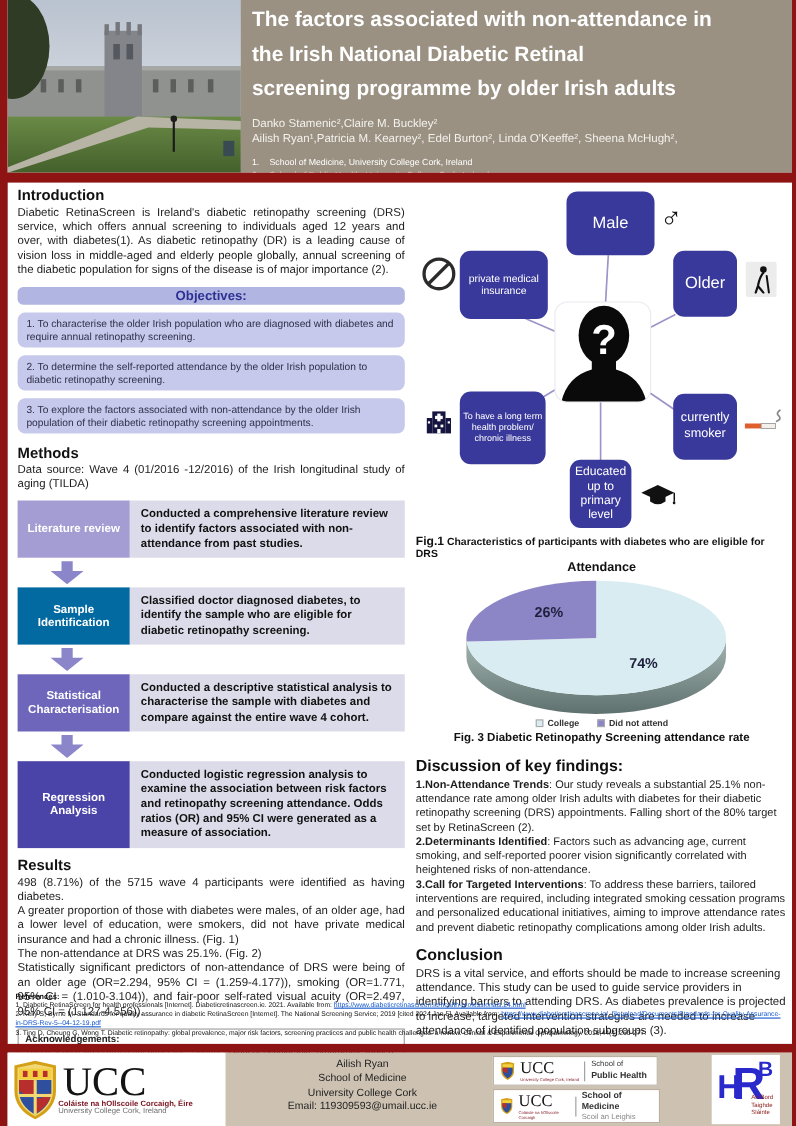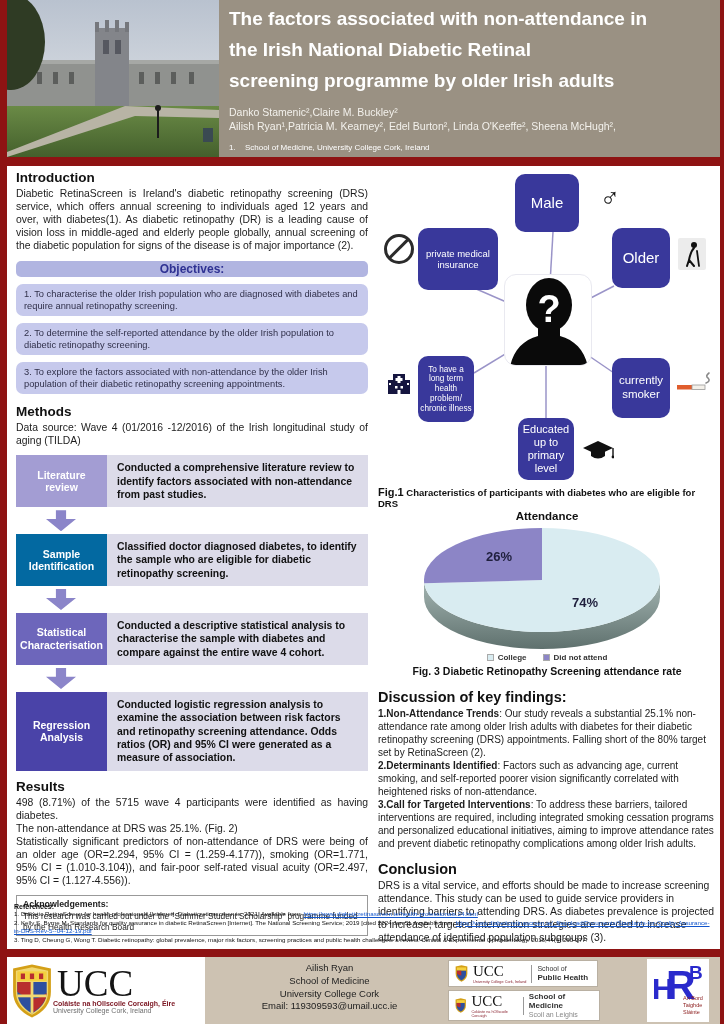--- a/index.html
+++ b/index.html
@@ -21,21 +21,21 @@
   
   .col-left{position:absolute;left:16px;top:170px;width:352px;}
   .col-right{position:absolute;left:378px;top:168px;width:338px;}
   h2{margin:0 0 2px 0;font-size:13.5px;color:#111;}
   .body-just{font-size:10.4px;line-height:1.26;text-align:justify;margin:0;color:#1c1c1c;}
   .obj-head{margin:8px 0 0 0;background:#b1b5e1;color:#2e3192;font-weight:bold;text-align:center;font-size:12px;border-radius:5px;padding:1px 0;}
   .obj-item{margin-top:7px;background:#c6c9ec;border-radius:7px;font-size:9.3px;padding:4px 8px;color:#30304a;line-height:1.3;}
   .methods-wrap{margin-top:10px;}
   .flow{margin-top:8px;}
   .flow-row{display:flex;}
-  .flow-label{width:91px;color:#fff;font-weight:bold;font-size:10.5px;display:flex;align-items:center;justify-content:center;text-align:center;padding:4px;line-height:1.2;}
+  .flow-label{width:102px;color:#fff;font-weight:bold;font-size:10.5px;display:flex;align-items:center;justify-content:center;text-align:center;padding:4px;line-height:1.2;}
   .s1{background:#a39dd3}.s2{background:#0369a1}.s3{background:#6d66bb}.s4{background:#4a43a8}
   .flow-desc{flex:1;background:#dcdbe9;font-weight:bold;font-size:10.4px;padding:6px 10px;line-height:1.28;color:#111;}
   .flow-arrow{width:30px;height:21px;margin:3px 0 3px 30px;background:#8b85c9;
     clip-path:polygon(33% 0,67% 0,67% 42%,100% 42%,50% 100%,0 42%,33% 42%);}
   .results-wrap{margin-top:8px;}
   .ack{border:1px solid #999;margin-top:8px;padding:3px 6px;font-size:8.3px;line-height:1.3;color:#222;}
   .ack b{font-size:8.8px;margin-top:48px;}
   
   .fig1{position:relative;height:316px;}
   .fb{position:absolute;background:#39389b;color:#fff;border-radius:10px;display:flex;align-items:center;justify-content:center;text-align:center;line-height:1.18;padding:2px;}
@@ -181,20 +181,21 @@
       <div class="flow-arrow"></div>
       <div class="flow-row">
         <div class="flow-label s4">Regression Analysis</div>
         <div class="flow-desc">Conducted logistic regression analysis to examine the association between risk factors and retinopathy screening attendance. Odds ratios (OR) and 95% CI were generated as a measure of association.</div>
       </div>
     </div>
 
     <div class="results-wrap">
       <h2>Results</h2>
       <p class="body-just">498 (8.71%) of the 5715 wave 4 participants were identified as having diabetes.</p>
+      <p class="body-just">A greater proportion of those with diabetes were males, of an older age, had a lower level of education, were smokers, did not have private medical insurance and had a chronic illness. (Fig. 1)</p>
       <p class="body-just">The non-attendance at DRS was 25.1%. (Fig. 2)</p>
       <p class="body-just">Statistically significant predictors of non-attendance of DRS were being of an older age (OR=2.294, 95% CI = (1.259-4.177)), smoking (OR=1.771, 95% CI = (1.010-3.104)), and fair-poor self-rated visual acuity (OR=2.497, 95% CI = (1.127-4.556)).</p>
     </div>
 
     <div class="ack">
       <b>Acknowledgements:</b>
       <div>This research was carried out under the "Summer Student Scholarship" programme funded by the Health Research Board</div>
     </div>
   </div>
 
@@ -204,21 +205,21 @@
         <g stroke="#9a94c8" stroke-width="1.5">
           <line x1="175" y1="64" x2="170" y2="150"></line>
           <line x1="96" y1="120" x2="170" y2="152"></line>
           <line x1="236" y1="118" x2="170" y2="152"></line>
           <line x1="96" y1="205" x2="170" y2="160"></line>
           <line x1="236" y1="205" x2="170" y2="160"></line>
           <line x1="168" y1="196" x2="168" y2="252"></line>
         </g>
       </svg>
 
-      <div class="fb" style="left:137px;top:6px;width:64px;height:58px;font-size:15px;">Male</div>
+      <div class="fb" style="left:137px;top:6px;width:80px;height:58px;font-size:15px;">Male</div>
       <div class="male-sym">♂</div>
 
       <div class="fb" style="left:40px;top:60px;width:80px;height:62px;font-size:9.5px;">private medical insurance</div>
       <div class="no-icon">
           <div></div>
         </div>
 
       <div class="fb" style="left:234px;top:60px;width:58px;height:60px;font-size:15px;">Older</div>
       <div class="elder-wrap">
         <svg width="20" height="26" viewBox="0 0 20 26">
@@ -229,21 +230,21 @@
       </div>
 
       <div class="head-card">
         <svg width="88" height="92" viewBox="0 0 88 92">
           <ellipse cx="44" cy="30" rx="23" ry="27" fill="#0a0a0a"></ellipse>
           <path d="M33,50 L33,61 C18,65 8,76 5,92 L83,92 C80,76 70,65 55,61 L55,50 Z" fill="#0a0a0a"></path>
           <text x="44" y="47" text-anchor="middle" font-size="38" font-weight="bold" fill="#fff">?</text>
         </svg>
       </div>
 
-      <div class="fb" style="left:40px;top:188px;width:56px;height:66px;font-size:8.2px;">To have a long term health problem/ chronic illness</div>
+      <div class="fb" style="left:40px;top:188px;width:78px;height:66px;font-size:8.2px;">To have a long term health problem/ chronic illness</div>
       <svg style="position:absolute;left:8px;top:202px;" width="26" height="26" viewBox="0 0 26 26">
         <rect x="2" y="10" width="5" height="14" fill="#15153f"></rect>
         <rect x="19" y="10" width="5" height="14" fill="#15153f"></rect>
         <rect x="7" y="4" width="12" height="20" fill="#15153f"></rect>
         <rect x="11.5" y="6" width="3" height="7" fill="#fff"></rect>
           <rect x="9.5" y="8" width="7" height="3" fill="#fff"></rect>
         <rect x="9" y="16" width="2.5" height="2.5" fill="#fff"></rect>
           <rect x="14.5" y="16" width="2.5" height="2.5" fill="#fff"></rect>
         <rect x="11.5" y="20" width="3" height="4" fill="#fff"></rect>
         <rect x="3" y="13" width="2" height="2" fill="#fff"></rect>

